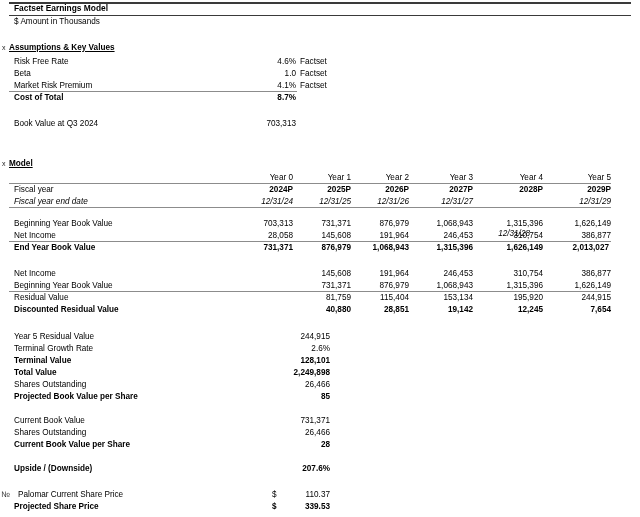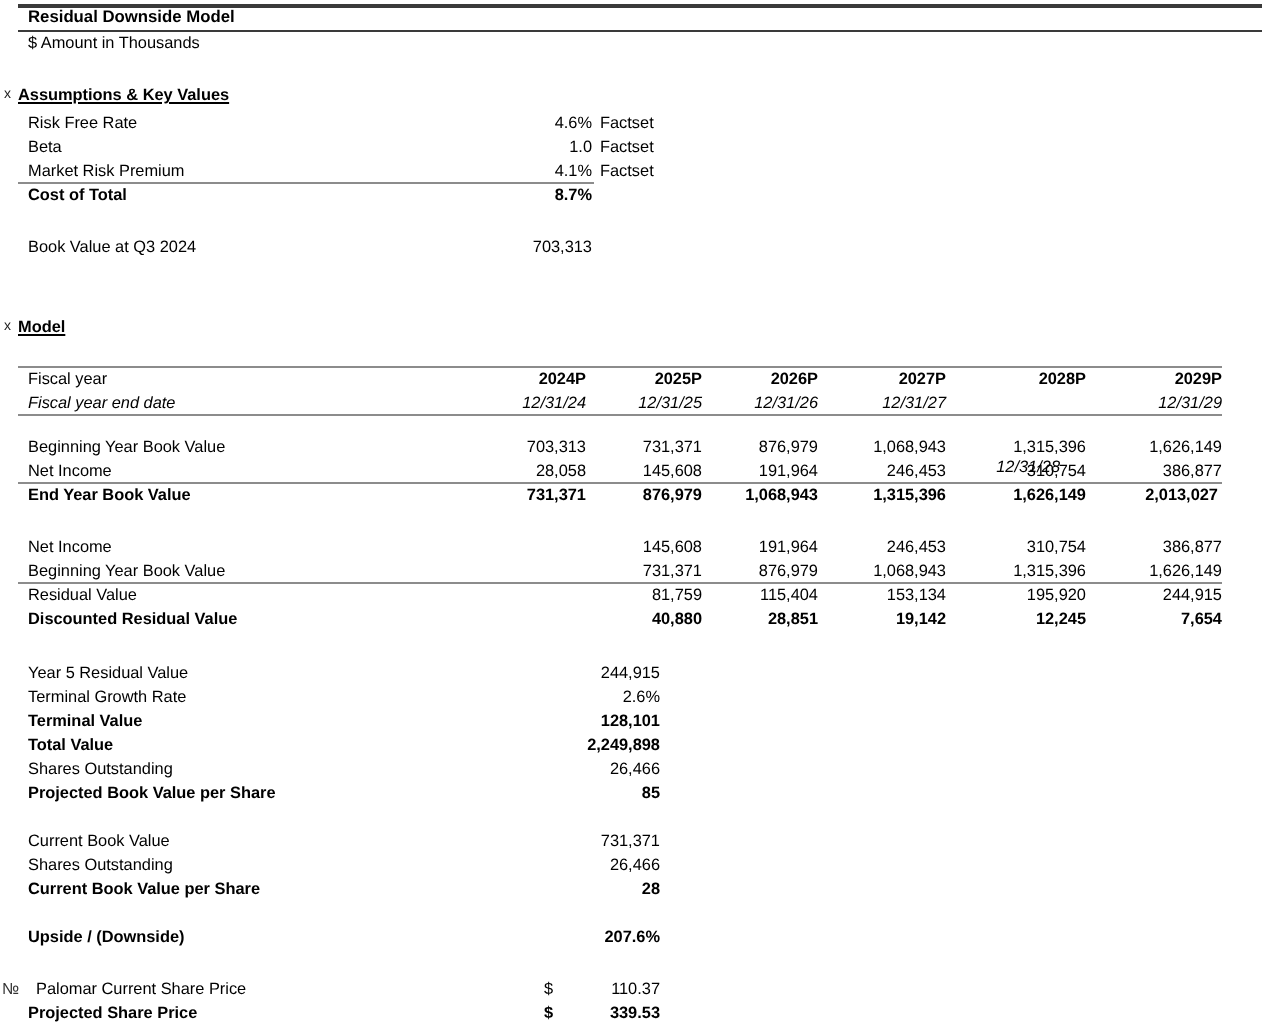--- a/index.html
+++ b/index.html
@@ -107,21 +107,21 @@
     line-height: 12px;
     color: #333;
   }
 </style>
 </head>
 <body>
 
 <div class="sheet">
 
   <div class="title-block"></div>
-  <div class="title-text">Residual Downside Model</div>
+  <div class="title-text">Factset Earnings Model</div>
   <div class="row" style="top:16px;">
     <span class="label lbl-indent">$ Amount in Thousands</span>
   </div>
 
   <div class="gutter-mark" style="top:42px;">x</div>
   <div class="sect-head" style="top:42px;">Assumptions &amp; Key Values</div>
 
   <div class="row" style="top:56px;">
     <span class="label lbl-indent">Risk Free Rate</span>
     <span class="num" style="right:344px;width:110px;">4.6%</span>
@@ -147,20 +147,28 @@
   </div>
 
   <div class="row" style="top:118px;">
     <span class="label lbl-indent">Book Value at Q3 2024</span>
     <span class="num" style="right:344px;width:110px;">703,313</span>
   </div>
 
   <div class="gutter-mark" style="top:158px;">x</div>
   <div class="sect-head" style="top:158px;">Model</div>
 
+  <div class="row" style="top:172px;">
+    <span class="num" style="right:347px;width:60px;">Year 0</span>
+    <span class="num" style="right:289px;width:60px;">Year 1</span>
+    <span class="num" style="right:231px;width:60px;">Year 2</span>
+    <span class="num" style="right:167px;width:60px;">Year 3</span>
+    <span class="num" style="right:97px;width:60px;">Year 4</span>
+    <span class="num" style="right:29px;width:60px;">Year 5</span>
+  </div>
   <div class="hr" style="left:9px;top:183px;width:602px;"></div>
 
   <div class="row" style="top:184px;">
     <span class="label lbl-indent">Fiscal year</span>
     <span class="num bold" style="right:347px;width:60px;">2024P</span>
     <span class="num bold" style="right:289px;width:60px;">2025P</span>
     <span class="num bold" style="right:231px;width:60px;">2026P</span>
     <span class="num bold" style="right:167px;width:60px;">2027P</span>
     <span class="num bold" style="right:97px;width:60px;">2028P</span>
     <span class="num bold" style="right:29px;width:60px;">2029P</span>

